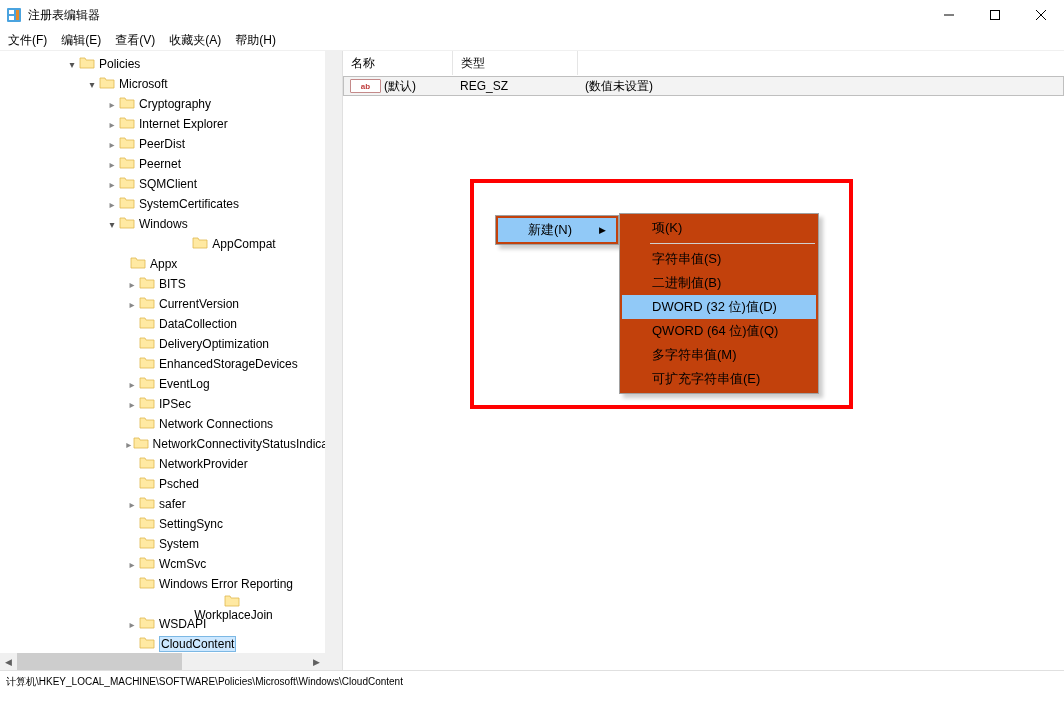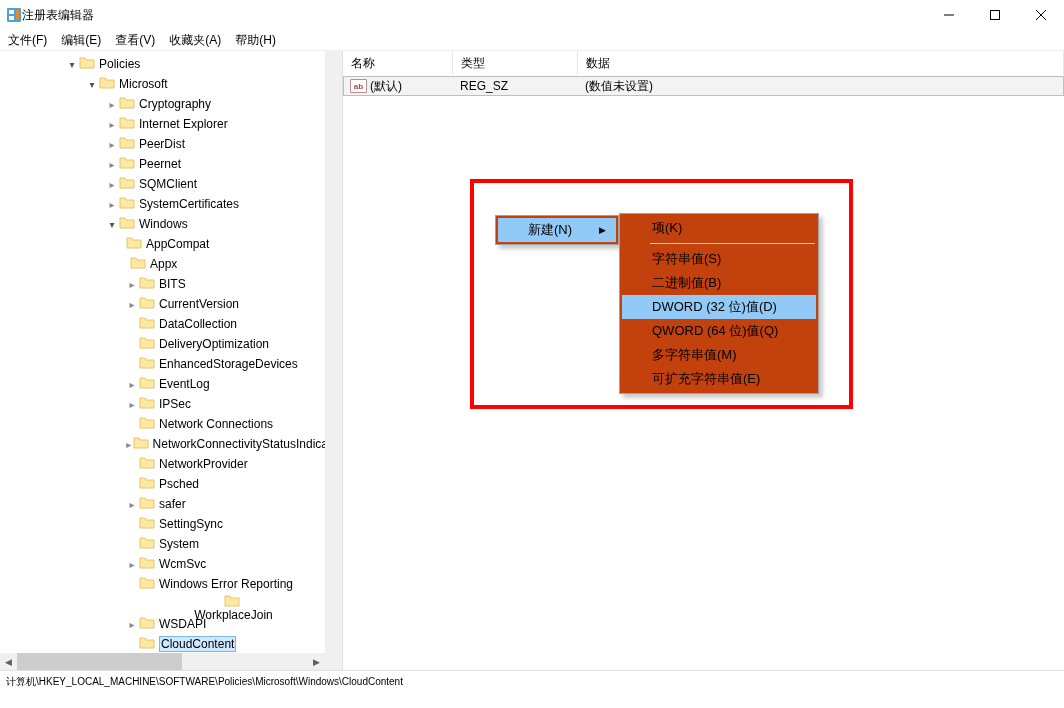--- a/index.html
+++ b/index.html
@@ -1,18 +1,18 @@
 <!DOCTYPE html>
 <html><head>
 <meta charset="utf-8">
 <style>
   * { box-sizing: border-box; font-family: "Microsoft YaHei", "Segoe UI", sans-serif; }
   body { margin: 0; padding: 0; width: 1064px; height: 708px; overflow: hidden; background: #fff; font-size: 12px; color: #000; }
   .titlebar { height: 30px; display: flex; align-items: center; justify-content: space-between; }
-  .titlebar-left { display: flex; align-items: center; padding-left: 6px; }
+  .titlebar-left { display: flex; align-items: center; gap: 6px; padding-left: 6px; }
   .titlebar-icon { width: 16px; height: 16px; }
   .titlebar-title { font-size: 12px; }
   .win-controls { display: flex; }
   .win-btn { width: 46px; height: 30px; display: flex; align-items: center; justify-content: center; }
   .menubar { height: 20px; display: flex; align-items: center; gap: 14px; padding: 0 8px; font-size: 12px; }
   .menubar-item { cursor: default; }
   .content { display: flex; height: 620px; border-top: 1px solid #f0f0f0; }
   .tree-pane { width: 343px; height: 100%; border-right: 1px solid #e0e0e0; position: relative; overflow: hidden; }
   .tree-scroll { position: absolute; inset: 0; overflow: hidden; }
   .tree-scrollbar-h { position: absolute; left:0; bottom:0; right:17px; height:17px; background:#f0f0f0; display:flex; align-items:center; }
@@ -31,21 +31,21 @@
   .list-col { border-right:1px solid #e5e5e5; padding:4px 8px; font-size:12px; }
   .col-name { width:110px; }
   .col-type { width:125px; }
   .col-data { flex:1; }
   .list-row { display:flex; align-items:center; height:20px; padding: 0; border:1px solid transparent; }
   .list-row.selected-inactive { border:1px solid #bfbfbf; background:#f3f3f3; }
   .list-cell { padding: 0 6px; font-size:12px; overflow:hidden; text-overflow:ellipsis; white-space:nowrap; }
   .cell-name { width:110px; display:flex; align-items:center; gap:3px; }
   .cell-type { width:125px; }
   .cell-data { flex:1; }
-  .reg-icon { width:17px; height:14px; border:1px solid #c48a8a; background:#fff; display:inline-flex; align-items:center; justify-content:center; font-size:8px; font-weight:bold; color:#c04040; border-radius:1px; }
+  .reg-icon { width:31px; height:14px; border:1px solid #c48a8a; background:#fff; display:inline-flex; align-items:center; justify-content:center; font-size:8px; font-weight:bold; color:#c04040; border-radius:1px; }
   .red-box { position:absolute; border:4px solid #ff0000; pointer-events:none; }
   .ctx-menu { position:absolute; background:#c2410c; border:1px solid #a0a0a0; padding:2px; font-size:13px; box-shadow: 4px 4px 4px rgba(0,0,0,0.2); }
   .ctx-item { padding: 3px 30px 3px 30px; position:relative; cursor:default; white-space:nowrap; }
   .ctx-item.highlight { background:#91c9f7; }
   .ctx-item.highlight2 { background:#91c9f7; }
   .ctx-arrow { position:absolute; right:10px; top:50%; transform:translateY(-50%); font-size:9px; }
   .ctx-sep { height:1px; background:#d0d0d0; margin:3px 1px 3px 28px; }
   .statusbar { height:22px; border-top:1px solid #e0e0e0; padding:2px 6px; font-size:10px; display:flex; align-items:center; }
   svg { display:block; }
 </style>
@@ -171,21 +171,21 @@
           </div>
           <div class="tree-row" style="padding-left:105px;">
             <span class="chev filled">▾</span>
             <span class="folder-icon">
               <svg width="16" height="14">
                 <path d="M1 3 L1 12 L15 12 L15 4 L7 4 L6 2 L1 2 Z" fill="#ffe9a2" stroke="#e0b84e" stroke-width="0.8"></path>
               </svg>
             </span>
             <span class="tree-label">Windows</span>
           </div>
-          <div class="tree-row" style="padding-left:112px;">
+          <div class="tree-row" style="padding-left:112px;justify-content:center;">
             <span class="chev"></span>
             <span class="folder-icon">
               <svg width="16" height="14">
                 <path d="M1 3 L1 12 L15 12 L15 4 L7 4 L6 2 L1 2 Z" fill="#ffe9a2" stroke="#e0b84e" stroke-width="0.8"></path>
               </svg>
             </span>
             <span class="tree-label">AppCompat</span>
           </div>
           <div class="tree-row" style="padding-left:116px;">
             <span class="chev"></span>
@@ -385,21 +385,20 @@
       <div style="flex:1"></div>
       <div class="sb-btn">▶</div>
     </div>
     <div class="tree-scrollbar-corner"></div>
   </div>
 
   <div class="list-pane">
     <div class="list-header">
       <div class="list-col col-name">名称</div>
       <div class="list-col col-type">类型</div>
-      <div class="list-col col-data">数据</div>
     </div>
     <div class="list-row selected-inactive">
       <div class="list-cell cell-name">
         <span class="reg-icon">ab</span>
         <span>(默认)</span>
       </div>
       <div class="list-cell cell-type">REG_SZ</div>
       <div class="list-cell cell-data">(数值未设置)</div>
     </div>
 

